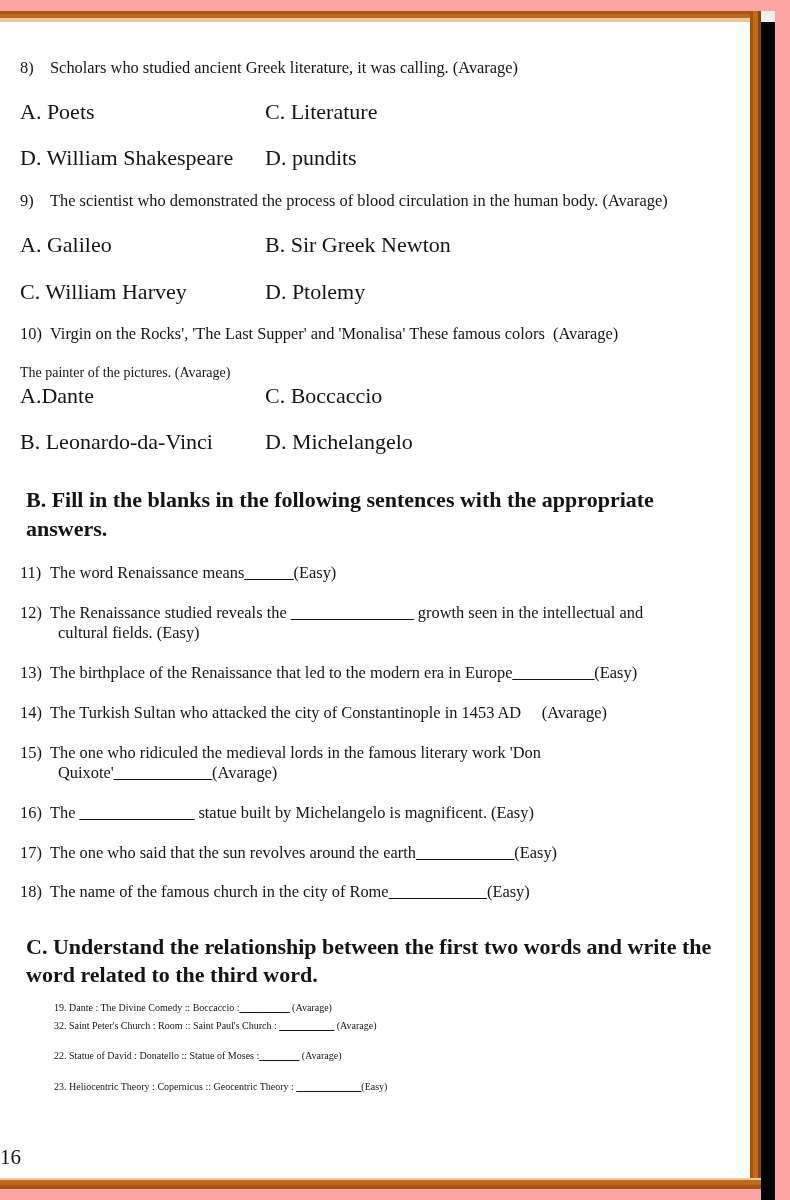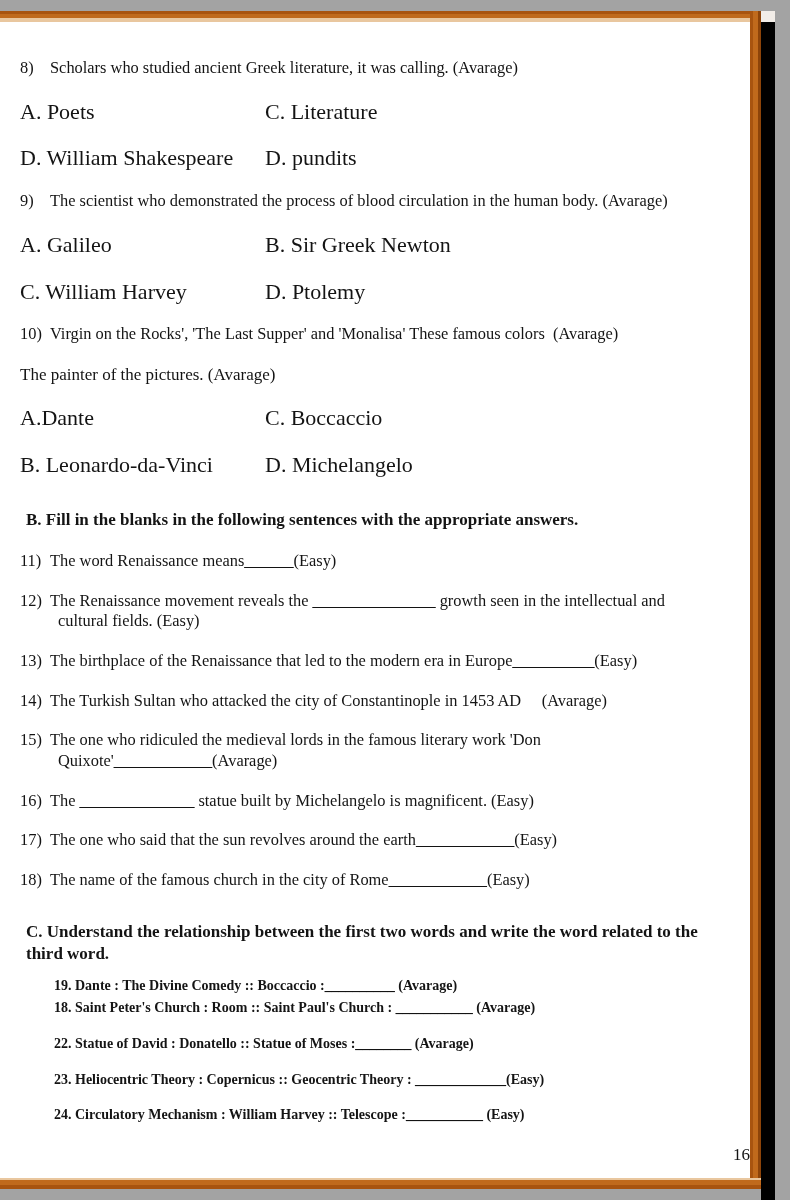--- a/index.html
+++ b/index.html
@@ -5,21 +5,21 @@
 <style>
   html, body {
     margin: 0;
     padding: 0;
     background: #ffffff;
   }
   #page {
     position: relative;
     width: 790px;
     height: 1200px;
-    background: #a3a3a3;
+    background: #fca5a5;
     overflow: hidden;
     font-family: "Liberation Serif", "DejaVu Serif", serif;
     color: #141414;
   }
 
   
   .frame-top {
     position: absolute;
     left: 0;
     top: 11px;
@@ -104,53 +104,51 @@
   .opt-row {
     display: flex;
     font-size: 22px;
     line-height: 1.26;
     margin-bottom: 19px;
   }
   .opt-row .col-a { width: 245px; flex: none; }
   .opt-row .col-b { flex: 1; }
 
   .section-head {
-    font-size: 17px;
+    font-size: 22px;
     font-weight: bold;
     line-height: 1.30;
     margin-top: 30px;
     margin-bottom: 20px;
     padding-left: 6px;
   }
   .section-head.tight { margin-bottom: 12px; }
 
   .plain-line {
-    font-size: 17px;
-    line-height: 1.26;
-    margin-bottom: 19px;
+    font-size: 14px;
+    line-height: 1.26;
   }
 
   .analogy {
-    font-size: 14px;
+    font-size: 10px;
     line-height: 1.26;
     padding-left: 34px;
     margin-bottom: 18px;
-    font-weight: bold;
   }
   .analogy.close { margin-bottom: 5px; }
 
   .blank { text-decoration: underline; }
 
   .page-number {
     position: absolute;
     left: 0;
     top: 1145px;
     width: 750px;
-    text-align: right;
-    font-size: 17px;
+    text-align: left;
+    font-size: 21px;
   }
 </style>
 </head>
 <body>
 
 <div id="page">
 
   <div class="frame-shadow-corner"></div>
   <div class="frame-shadow-right"></div>
   <div class="page-body"></div>
@@ -187,35 +185,34 @@
       <div class="col-b">C. Boccaccio</div>
     </div>
     <div class="opt-row">
       <div class="col-a">B. Leonardo-da-Vinci</div>
       <div class="col-b">D. Michelangelo</div>
     </div>
 
     <div class="section-head">B. Fill in the blanks in the following sentences with the appropriate answers.</div>
     <div id="section-b-questions">
         <div class="q-line"><span class="num">11)</span><span><span>The word Renaissance means</span><span class="blank">______</span><span>(Easy)</span></span></div>
-        <div class="q-line"><span class="num">12)</span><span><span>The Renaissance movement reveals the </span><span class="blank">_______________</span><span> growth seen in the intellectual and</span></span><span class="q-cont">cultural fields. (Easy)</span></div>
+        <div class="q-line"><span class="num">12)</span><span><span>The Renaissance studied reveals the </span><span class="blank">_______________</span><span> growth seen in the intellectual and</span></span><span class="q-cont">cultural fields. (Easy)</span></div>
         <div class="q-line"><span class="num">13)</span><span><span>The birthplace of the Renaissance that led to the modern era in Europe</span><span class="blank">__________</span><span>(Easy)</span></span></div>
         <div class="q-line"><span class="num">14)</span><span><span>The Turkish Sultan who attacked the city of Constantinople in 1453 AD     (Avarage)</span></span></div>
         <div class="q-line"><span class="num">15)</span><span><span>The one who ridiculed the medieval lords in the famous literary work 'Don</span></span><span class="q-cont"><span>Quixote'</span><span class="blank">____________</span><span>(Avarage)</span></span></div>
         <div class="q-line"><span class="num">16)</span><span><span>The </span><span class="blank">______________</span><span> statue built by Michelangelo is magnificent. (Easy)</span></span></div>
         <div class="q-line"><span class="num">17)</span><span><span>The one who said that the sun revolves around the earth</span><span class="blank">____________</span><span>(Easy)</span></span></div>
         <div class="q-line"><span class="num">18)</span><span><span>The name of the famous church in the city of Rome</span><span class="blank">____________</span><span>(Easy)</span></span></div>
       </div>
 
     <div class="section-head tight">C. Understand the relationship between the first two words and write the word related to the third word.</div>
     <div id="section-c-items">
         <div class="analogy close"><span>19.</span><span> Dante : The Divine Comedy :: Boccaccio :</span><span class="blank">__________</span><span> (Avarage)</span></div>
-        <div class="analogy"><span>18.</span><span> Saint Peter's Church : Room :: Saint Paul's Church : </span><span class="blank">___________</span><span> (Avarage)</span></div>
+        <div class="analogy"><span>32.</span><span> Saint Peter's Church : Room :: Saint Paul's Church : </span><span class="blank">___________</span><span> (Avarage)</span></div>
         <div class="analogy"><span>22.</span><span> Statue of David : Donatello :: Statue of Moses :</span><span class="blank">________</span><span> (Avarage)</span></div>
         <div class="analogy"><span>23.</span><span> Heliocentric Theory : Copernicus :: Geocentric Theory : </span><span class="blank">_____________</span><span>(Easy)</span></div>
-        <div class="analogy"><span>24.</span><span> Circulatory Mechanism : William Harvey :: Telescope :</span><span class="blank">___________</span><span> (Easy)</span></div>
       </div>
 
   </div>
 
   <div class="page-number">16</div>
 
 </div>
 
 </body></html>

